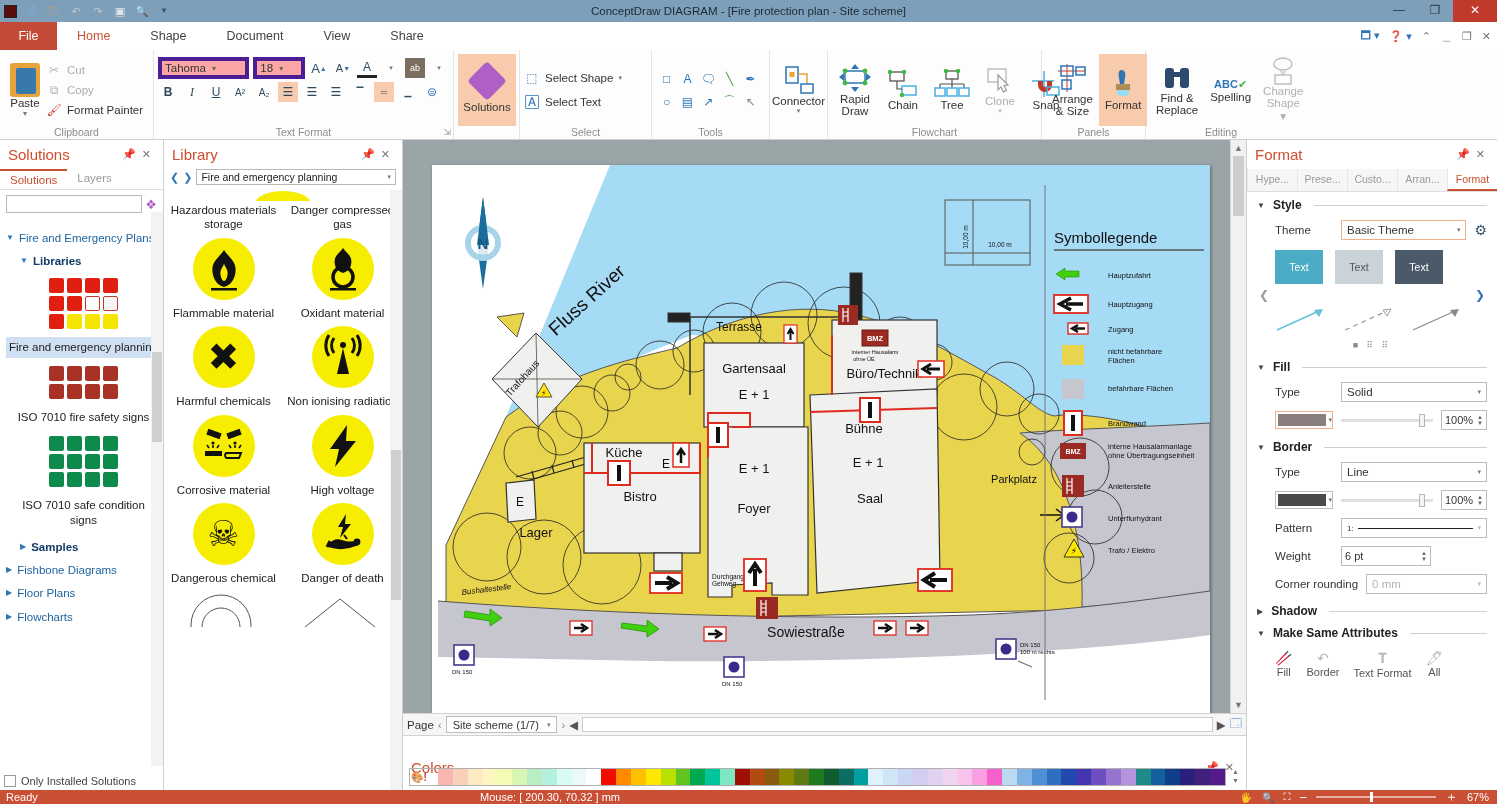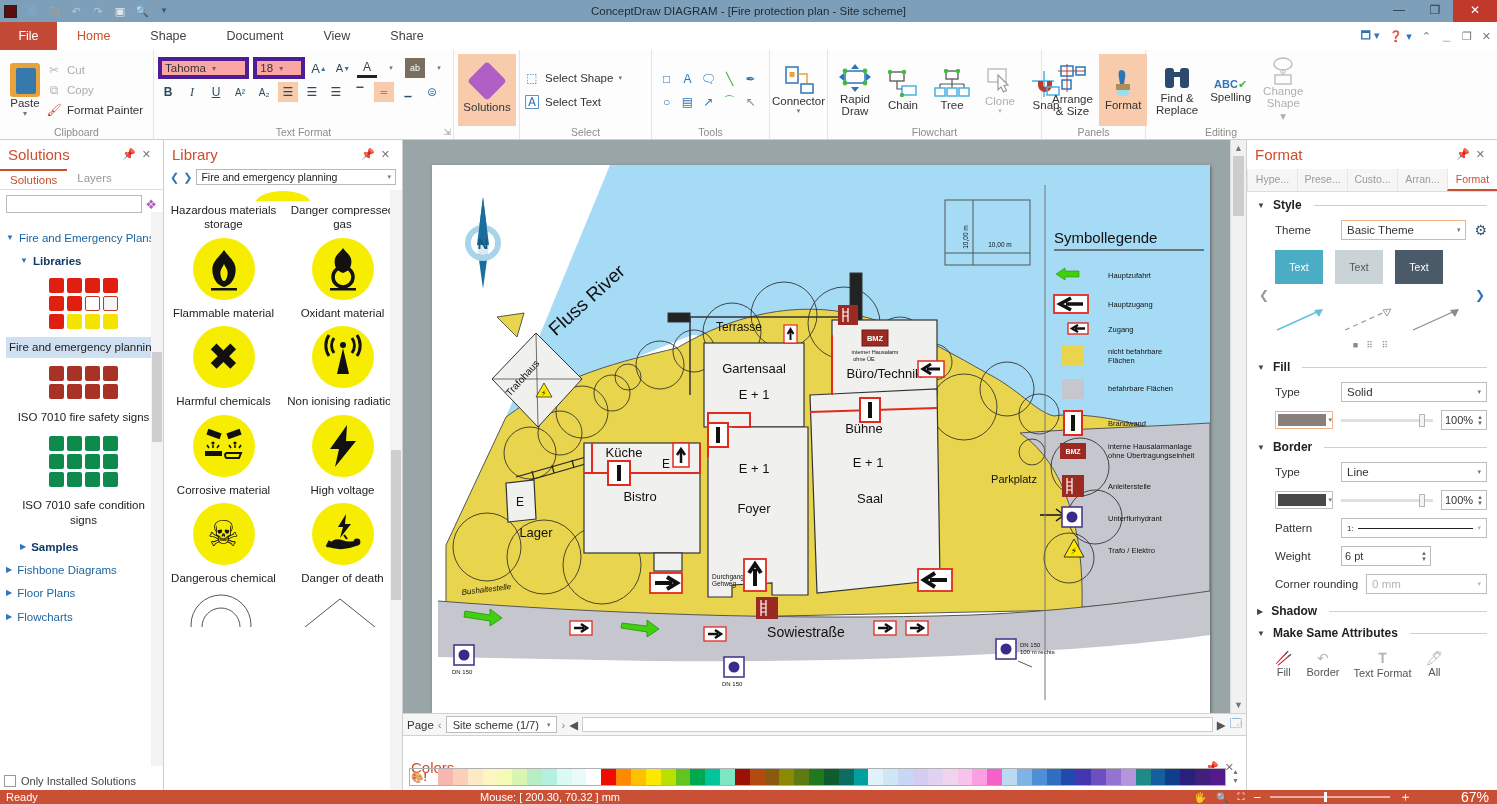--- a/index.html
+++ b/index.html
@@ -1090,15 +1090,15 @@
   <span style="position:absolute;left:480px;">Mouse: [ 200.30, 70.32 ] mm</span>
   <div id="status-right">
     <span>🖐</span>
     <span>🔍</span>
     <span>⛶</span>
     <span style="font-size:13px;">−</span>
     <span class="zslider">
         <i></i>
       </span>
     <span style="font-size:13px;">＋</span>
-    <span style="font-size:14px;margin-left:40px;">67%</span>
+    <span style="font-size:11px;">67%</span>
   </div>
 </div>
 
 </body></html>

